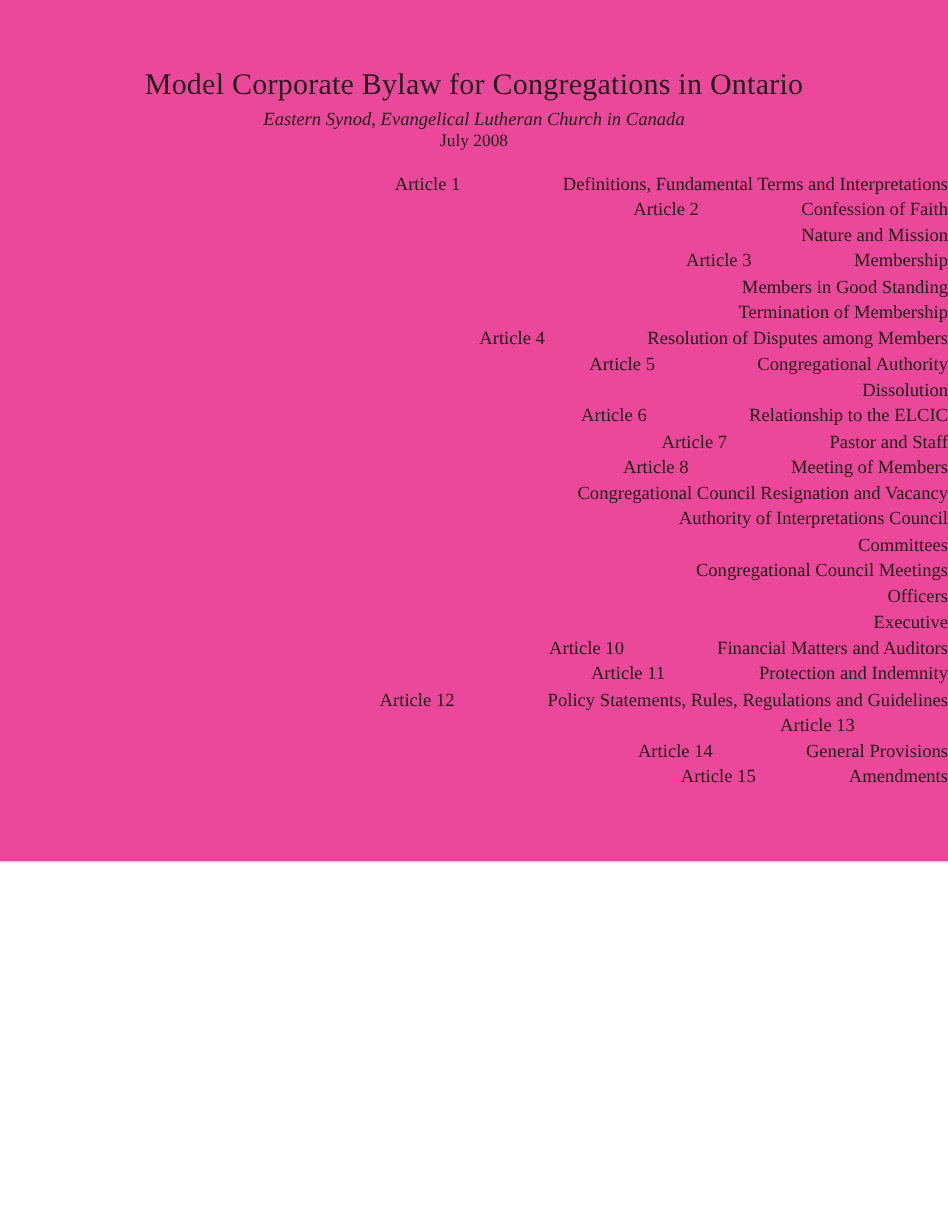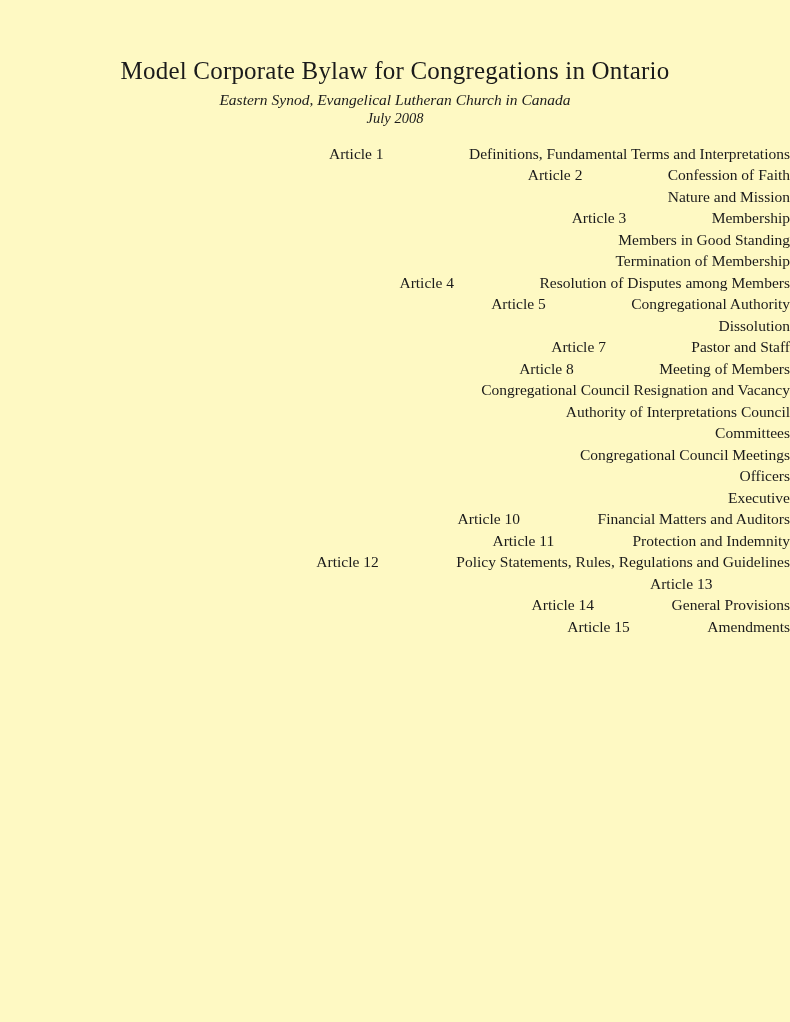--- a/index.html
+++ b/index.html
@@ -3,22 +3,22 @@
 <meta charset="utf-8">
 <style>
   html, body {
     margin: 0;
     padding: 0;
     background: #ffffff;
   }
   .page {
     position: relative;
     width: 790px;
-    height: 1022px;
-    background: #fef9c3;
+    height: 718px;
+    background: #ec4899;
     font-family: "Liberation Serif", "DejaVu Serif", serif;
     color: #1b1b1b;
     overflow: hidden;
   }
   .header {
     padding-top: 56px;
     text-align: center;
   }
   .title {
     font-size: 25px;
@@ -27,21 +27,20 @@
   }
   .subtitle {
     margin-top: 4px;
     font-size: 15.5px;
     line-height: 19px;
     font-style: italic;
   }
   .date {
     font-size: 14.5px;
     line-height: 18px;
-    font-style: italic;
   }
   .toc {
     margin-top: 16px;
   }
   .toc-row {
     display: flex;
     align-items: center;
     height: 21.5px;
     font-size: 15.5px;
     justify-content: flex-end;
@@ -106,20 +105,24 @@
   <div class="toc-row">
     <div class="toc-article">Article 5</div>
     <div class="toc-title">Congregational Authority</div>
   </div>
 
   <div class="toc-row">
     <div class="toc-article"></div>
     <div class="toc-title sub">Dissolution</div>
   </div>
 
+  <div class="toc-row">
+    <div class="toc-article">Article 6</div>
+    <div class="toc-title">Relationship to the ELCIC</div>
+  </div>
 
   <div class="toc-row">
     <div class="toc-article">Article 7</div>
     <div class="toc-title">Pastor and Staff</div>
   </div>
 
   <div class="toc-row">
     <div class="toc-article">Article 8</div>
     <div class="toc-title">Meeting of Members</div>
   </div>

